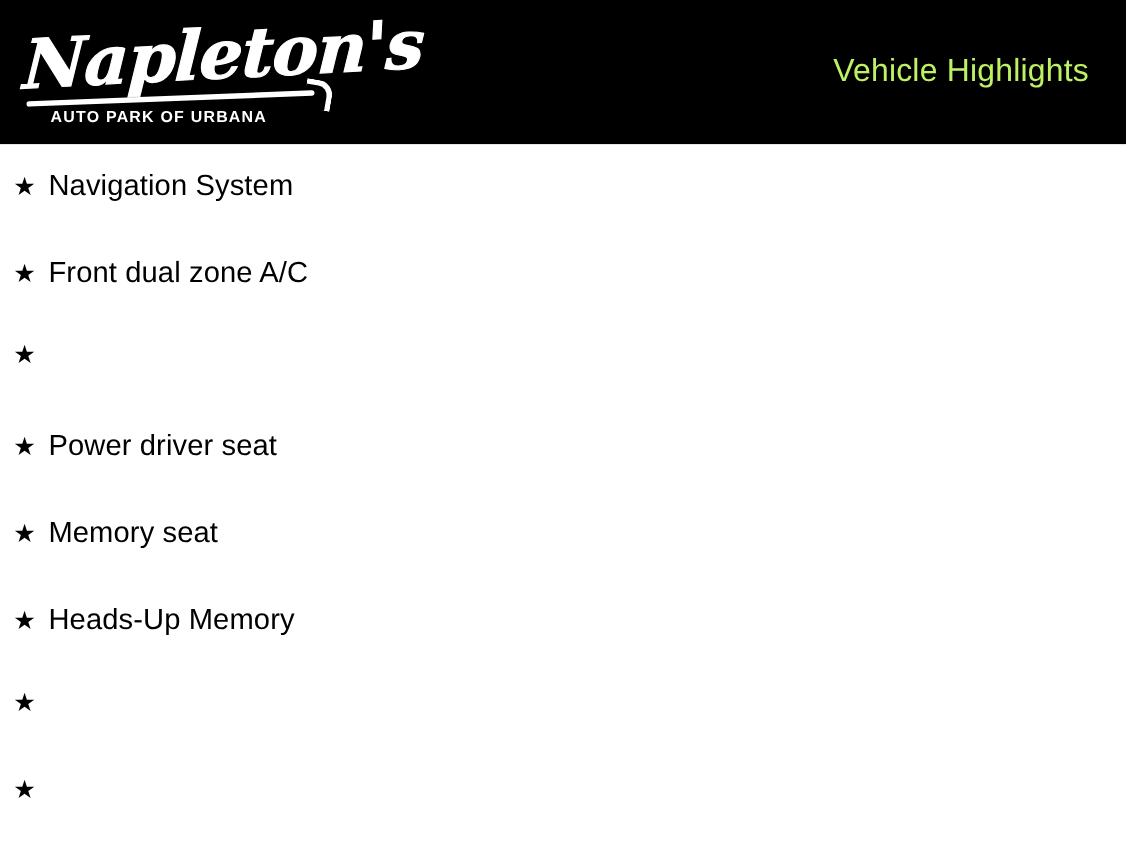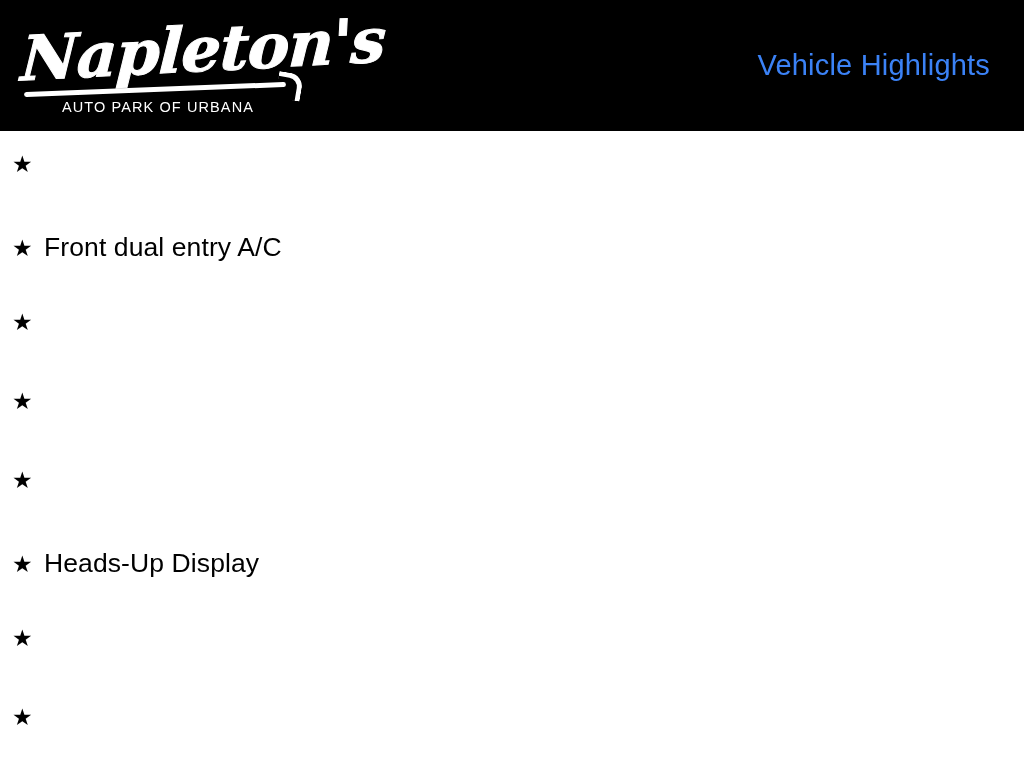--- a/index.html
+++ b/index.html
@@ -78,33 +78,33 @@
     width: 20px;
     height: 22px;
     border-right: 5px solid #ffffff;
     border-top: 5px solid #ffffff;
     border-radius: 0 14px 0 0;
     transform: rotate(12deg);
   }
 
   .logo-sub {
     position: absolute;
-    left: 48px;
+    left: 32px;
     top: 88px;
     font-family: "Liberation Sans", sans-serif;
-    font-weight: normal;
+    font-weight: bold;
     font-size: 14.5px;
     letter-spacing: 1.1px;
     color: #ffffff;
     white-space: nowrap;
   }
 
   .header-title {
     font-size: 29px;
-    color: #3b82f6;
+    color: #bef264;
     font-weight: normal;
     letter-spacing: 0.2px;
     white-space: nowrap;
   }
 
   
   .highlights {
     list-style: none;
     margin: 0;
     padding: 22px 0 0 0;
@@ -143,37 +143,40 @@
       <div class="logo-script">Napleton's</div>
       <div class="logo-underline"></div>
       <div class="logo-sub">AUTO PARK OF URBANA</div>
     </div>
     <div class="header-title">Vehicle Highlights</div>
   </div>
 
   <ul class="highlights">
     <li class="highlight-item">
       <span class="bullet-star">★</span>
+      <span class="highlight-label">Navigation System</span>
     </li>
     <li class="highlight-item">
       <span class="bullet-star">★</span>
-      <span class="highlight-label">Front dual entry A/C</span>
+      <span class="highlight-label">Front dual zone A/C</span>
     </li>
     <li class="highlight-item">
       <span class="bullet-star">★</span>
     </li>
     <li class="highlight-item">
       <span class="bullet-star">★</span>
+      <span class="highlight-label">Power driver seat</span>
     </li>
     <li class="highlight-item">
       <span class="bullet-star">★</span>
+      <span class="highlight-label">Memory seat</span>
     </li>
     <li class="highlight-item">
       <span class="bullet-star">★</span>
-      <span class="highlight-label">Heads-Up Display</span>
+      <span class="highlight-label">Heads-Up Memory</span>
     </li>
     <li class="highlight-item">
       <span class="bullet-star">★</span>
     </li>
     <li class="highlight-item">
       <span class="bullet-star">★</span>
     </li>
   </ul>
 
 </div>

